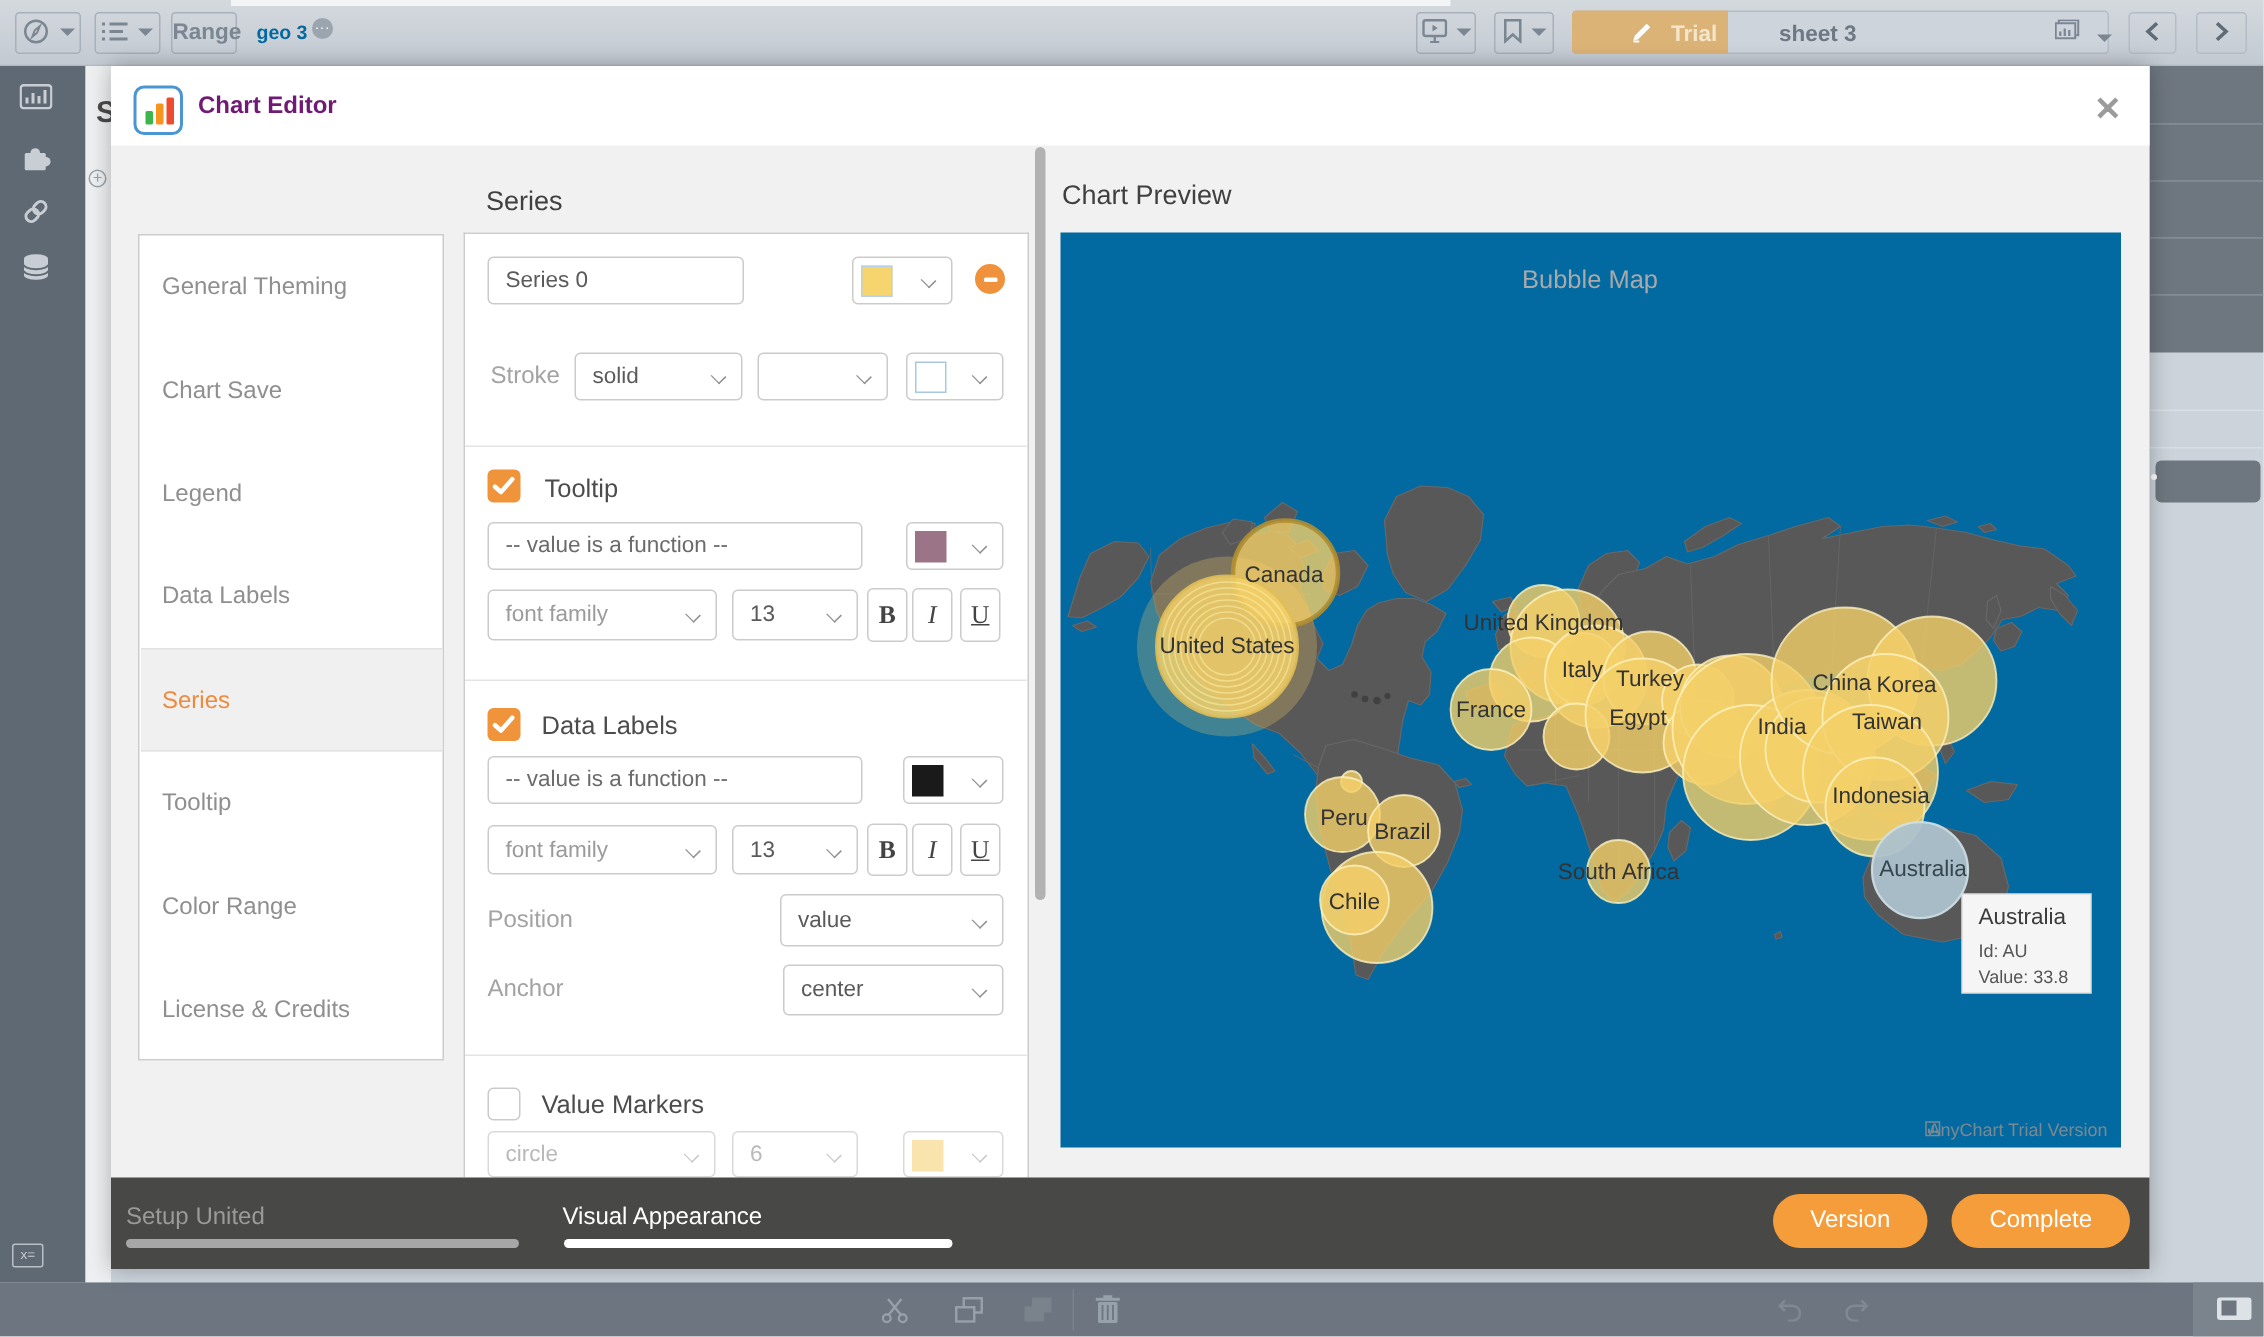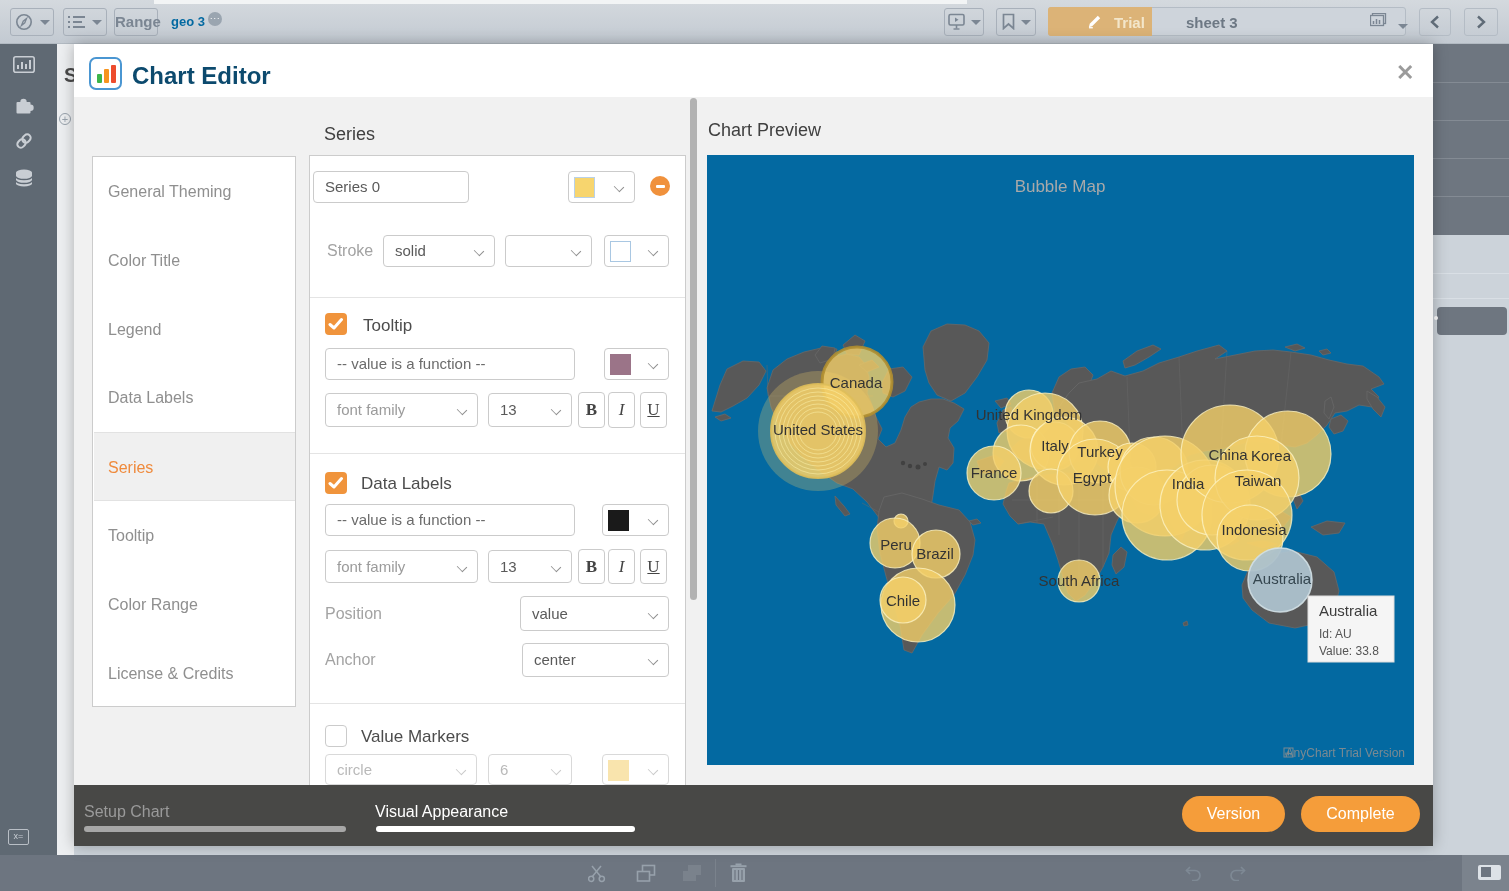--- a/index.html
+++ b/index.html
@@ -16,21 +16,21 @@
 
 #lstrip{left:57px;top:44px;width:17px;height:811px;background:#edeff1;}
 
 #rcol{left:1433px;top:44px;width:76px;height:811px;background:#ccd3da;}
 .rrow{position:absolute;left:0;width:76px;height:38px;background:#6e7680;border-bottom:1px solid #848b94;box-sizing:border-box;}
 
 #botbar{left:0;top:855px;width:1509px;height:36px;background:#6d7580;}
 
 #modal{left:74px;top:44px;width:1359px;height:802px;background:#f1f1f1;box-shadow:0 0 14px rgba(0,0,0,0.28);}
 #mhead{left:74px;top:44px;width:1359px;height:53px;background:#ffffff;}
-#mtitle{left:132px;top:62px;font-size:24px;font-weight:bold;color:#0c4a6e;}
+#mtitle{left:132px;top:62px;font-size:16px;font-weight:bold;color:#701a75;}
 #mclose{left:1396px;top:60px;font-size:22px;font-weight:bold;color:#9b9b9b;}
 #micon{left:89px;top:57px;width:33px;height:33px;border:2px solid #4a96d2;border-radius:7px;box-sizing:border-box;background:#fff;}
 #micon i{position:absolute;bottom:5px;width:5px;border-radius:1px;}
 
 #nav{left:92px;top:156px;width:204px;height:551px;background:#fff;border:1px solid #cccccc;box-sizing:border-box;}
 .navitem{position:absolute;left:1px;width:201px;height:69px;line-height:69px;padding-left:14px;font-size:16px;color:#8f8f8f;}
 .navactive{background:#f0f0f0;border-top:1px solid #e2e2e2;border-bottom:1px solid #e2e2e2;color:#ef8a3c;box-sizing:border-box;}
 
 .h1{font-size:18px;color:#404040;}
 
@@ -245,33 +245,33 @@
   <div class="abs" id="micon">
     <i style="left:6px;height:9px;background:#3cb54a;"></i>
     <i style="left:13px;height:14px;background:#f7941e;"></i>
     <i style="left:20px;height:18px;background:#ed4c2e;"></i>
   </div>
   <div class="abs" id="mtitle">Chart Editor</div>
   <div class="abs" id="mclose">✕</div>
 
   <div class="abs" id="nav">
     <div class="navitem" style="top:0;">General Theming</div>
-    <div class="navitem" style="top:69px;">Color Title</div>
+    <div class="navitem" style="top:69px;">Chart Save</div>
     <div class="navitem" style="top:138px;">Legend</div>
     <div class="navitem" style="top:206px;">Data Labels</div>
     <div class="navitem navactive" style="top:275px;">Series</div>
     <div class="navitem" style="top:344px;">Tooltip</div>
     <div class="navitem" style="top:482px;">License &amp; Credits</div>
     <div class="navitem" style="top:413px;">Color Range</div>
   </div>
   <div class="abs h1" style="left:324px;top:124px;">Series</div>
   <div class="abs h1" style="left:708px;top:120px;">Chart Preview</div>
   <div class="abs" id="panel"></div>
 
-  <div class="inp" style="left:313px;top:171px;width:156px;height:32px;">Series 0</div>
+  <div class="inp" style="left:325px;top:171px;width:171px;height:32px;">Series 0</div>
   <div class="sel" style="left:568px;top:171px;width:67px;height:32px;">
       <span class="swatch" style="background:#f7d56e;border:1px solid #b9d1e8;"></span>
       <span class="sc"></span>
     </div>
   <div class="abs" style="left:650px;top:176px;width:20px;height:20px;border-radius:50%;background:#f0913c;"></div>
   <div class="abs" style="left:656px;top:185px;width:9px;height:3px;background:#fff;border-radius:1px;"></div>
 
   <div class="flabel" style="left:327px;top:242px;">Stroke</div>
   <div class="sel" style="left:383px;top:235px;width:112px;height:32px;">solid<span class="sc"></span></div>
   <div class="sel" style="left:505px;top:235px;width:87px;height:32px;">
@@ -504,20 +504,20 @@
       <g stroke="#8f8f8f" stroke-width="1.4">
             <line x1="579" y1="600.5" x2="579" y2="597.5"></line>
             <line x1="581.5" y1="600.5" x2="581.5" y2="595.5"></line>
             <line x1="584" y1="600.5" x2="584" y2="598.5"></line>
           </g>
       <text x="698" y="602" text-anchor="end" font-family="Liberation Sans, sans-serif" font-size="12" fill="#8f8f8f">AnyChart Trial Version</text>
     </g>
   </svg>
   </div>
   <div class="abs" id="mfoot">
-    <div class="abs" style="left:10px;top:18px;font-size:16px;color:#9a9a9a;">Setup Chart</div>
+    <div class="abs" style="left:10px;top:18px;font-size:16px;color:#9a9a9a;">Setup United</div>
     <div class="pbar" style="left:10px;top:41px;width:262px;background:#a7a7a7;"></div>
     <div class="abs" style="left:301px;top:18px;font-size:16px;color:#ffffff;">Visual Appearance</div>
     <div class="pbar" style="left:302px;top:41px;width:259px;background:#ffffff;"></div>
     <div class="fbtn" style="left:1108px;width:103px;">Version</div>
     <div class="fbtn" style="left:1227px;width:119px;">Complete</div>
   </div>
 </div>
 
 </body></html>

